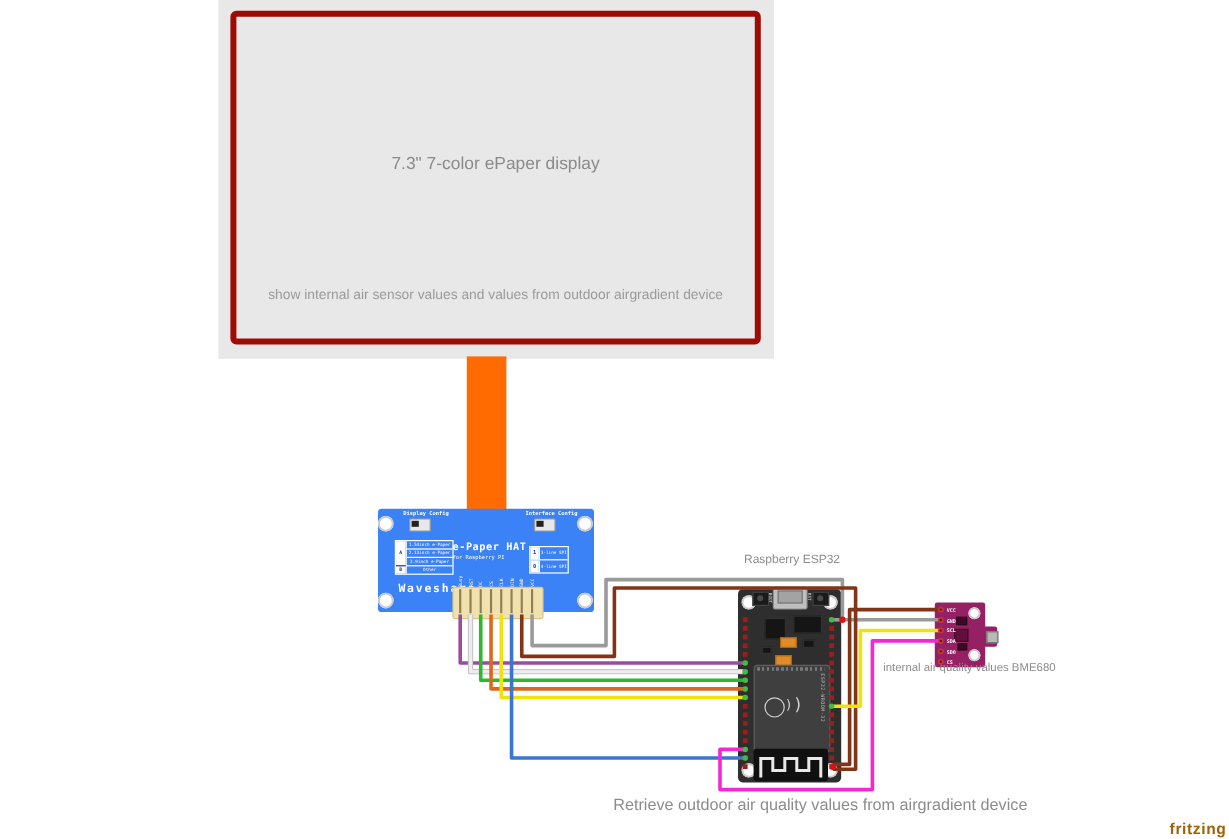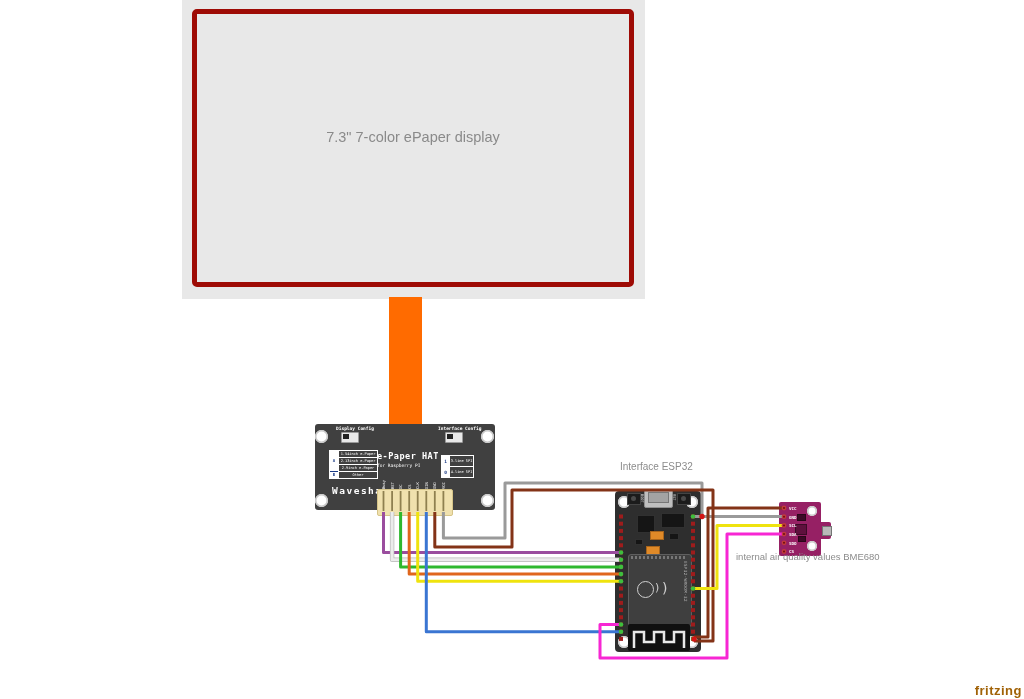--- a/index.html
+++ b/index.html
@@ -10,21 +10,21 @@
   .display-panel{left:182px;top:0;width:463px;height:299px;background:#e8e8e8;}
   .display-border{left:10px;top:9px;width:432px;height:268px;border:5px solid #9e0b05;border-radius:5px;}
   .display-title{left:0;top:115px;width:100%;text-align:center;font-size:14.5px;color:#8a8a8a;}
   .display-caption{left:0;top:226px;width:100%;text-align:center;font-size:11.5px;color:#9a9a9a;}
   
   .fpc-connector{left:374px;top:437px;width:64px;height:20px;background:#f0e1ae;border:1px solid #d6c488;border-radius:2px;}
   .ribbon{left:389px;top:297px;width:33px;height:151px;background:#ff6b00;}
   .ribbon-stripes{left:389px;top:447px;width:33px;height:9px;
      background:repeating-linear-gradient(90deg,#1a3a85 0 2px,#ff8a2a 2px 4px);}
   
-  .hat-board{left:315px;top:424px;width:180px;height:86px;background:#404040;border-radius:3px;}
+  .hat-board{left:315px;top:424px;width:180px;height:86px;background:#3b82f6;border-radius:3px;}
   .hole{background:#fff;border-radius:50%;box-shadow:inset 0 0 0 1.5px #c9c9c9;}
   .hat-label{font-size:4.5px;font-weight:bold;color:#fff;font-family:"DejaVu Sans Mono",monospace;white-space:nowrap;}
   .switch{width:16px;height:9px;background:#e8e8e8;border:1px solid #9a9a9a;border-radius:1px;}
   .switch:before{content:"";position:absolute;left:1px;top:1px;width:6px;height:5px;background:#222;}
   .hat-title{font-family:"DejaVu Sans Mono",monospace;font-weight:bold;color:#fff;font-size:8.5px;letter-spacing:.5px;white-space:nowrap;}
   .hat-sub{font-family:"DejaVu Sans Mono",monospace;color:#fff;font-size:4.5px;white-space:nowrap;}
   .hat-brand{color:#fff;font-weight:bold;font-size:9.5px;letter-spacing:1.5px;white-space:nowrap;font-family:"DejaVu Sans Mono",monospace;}
   .cfgbox{border:1px solid #fff;display:flex;font-family:"DejaVu Sans Mono",monospace;}
   .cfg-left{width:8px;display:flex;flex-direction:column;border-right:1px solid #fff;}
   .cfg-left div{flex:1;background:#fff;color:#1a3a85;font-size:4px;font-weight:bold;display:flex;align-items:center;justify-content:center;}
@@ -71,20 +71,21 @@
   .toplabel{z-index:6;}
 </style>
 </head>
 <body>
 
 <div class="canvas">
 
   <div class="abs display-panel">
     <div class="abs display-border">
       <div class="abs display-title">7.3"  7-color ePaper display</div>
+      <div class="abs display-caption">show internal air sensor values and values from outdoor airgradient device</div>
     </div>
   </div>
 
   <div class="abs fpc-connector"></div>
   <div class="abs ribbon"></div>
   <div class="abs ribbon-stripes"></div>
 
   <div class="abs hat-board">
     <div class="abs hole" style="left:0px;top:6px;width:13px;height:13px;"></div>
     <div class="abs hole" style="left:166px;top:6px;width:13px;height:13px;"></div>
@@ -260,17 +261,18 @@
       <circle cx="784" cy="534.1" r="2.4" fill="#c23b3b"></circle>
       <circle cx="784" cy="534.1" r="1" fill="#6e0f0f"></circle>
       <circle cx="784" cy="542.8" r="2.4" fill="#c23b3b"></circle>
       <circle cx="784" cy="542.8" r="1" fill="#6e0f0f"></circle>
       <circle cx="784" cy="551.5" r="2.4" fill="#c23b3b"></circle>
       <circle cx="784" cy="551.5" r="1" fill="#6e0f0f"></circle>
       <circle cx="702" cy="516.5" r="2.7" fill="#d41414"></circle>
       <circle cx="694" cy="639" r="2.7" fill="#d41414"></circle>
     </svg>
 
-  <div class="abs note esp32-note toplabel">Interface ESP32</div>
+  <div class="abs note esp32-note toplabel">Raspberry ESP32</div>
   <div class="abs note bme-note toplabel">internal air quality values BME680</div>
+  <div class="abs note bottom-note toplabel">Retrieve outdoor air quality values from airgradient device</div>
   <div class="abs watermark toplabel">fritzing</div>
 
 </div>
 
 </body></html>

